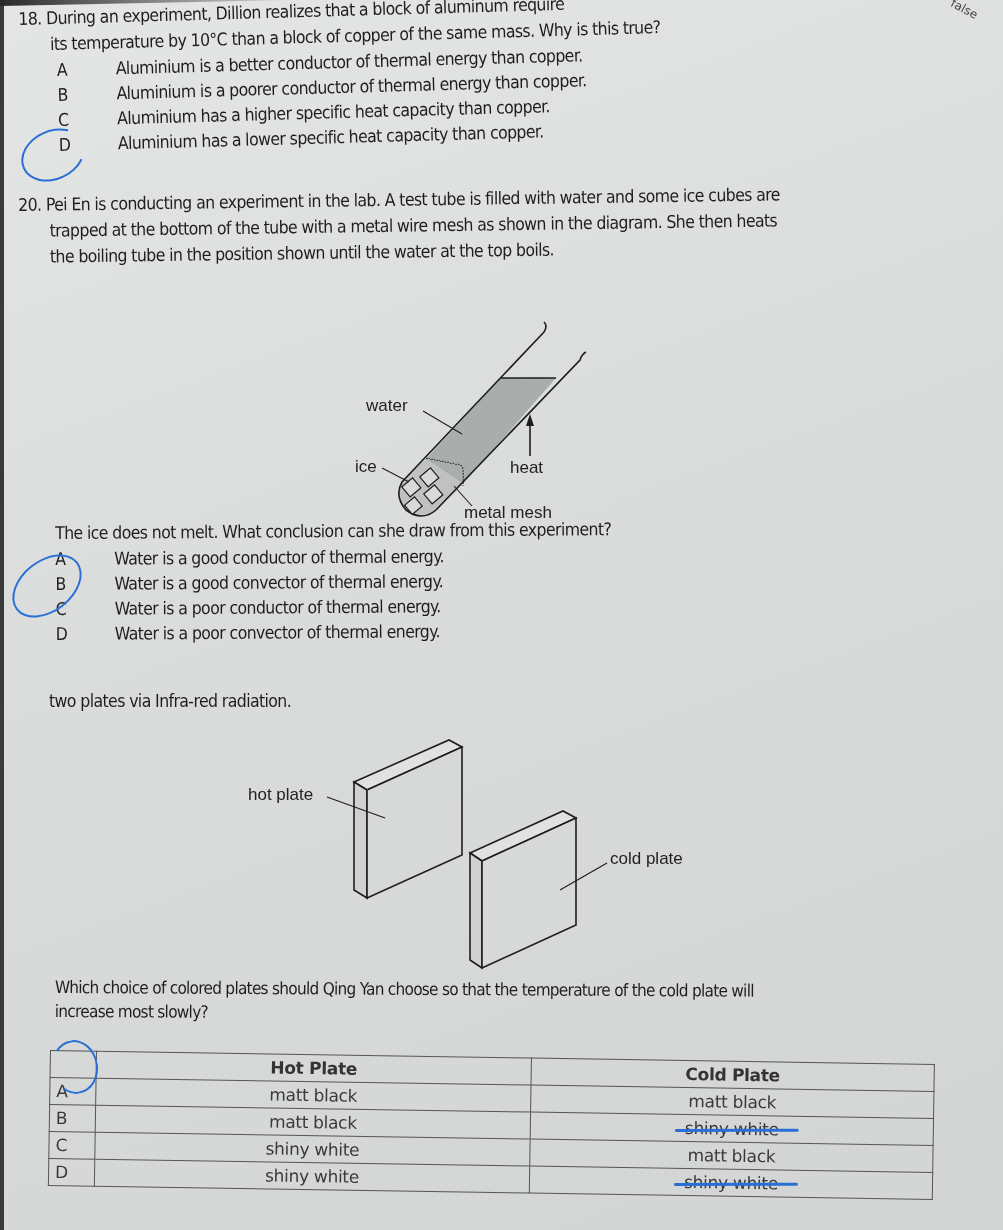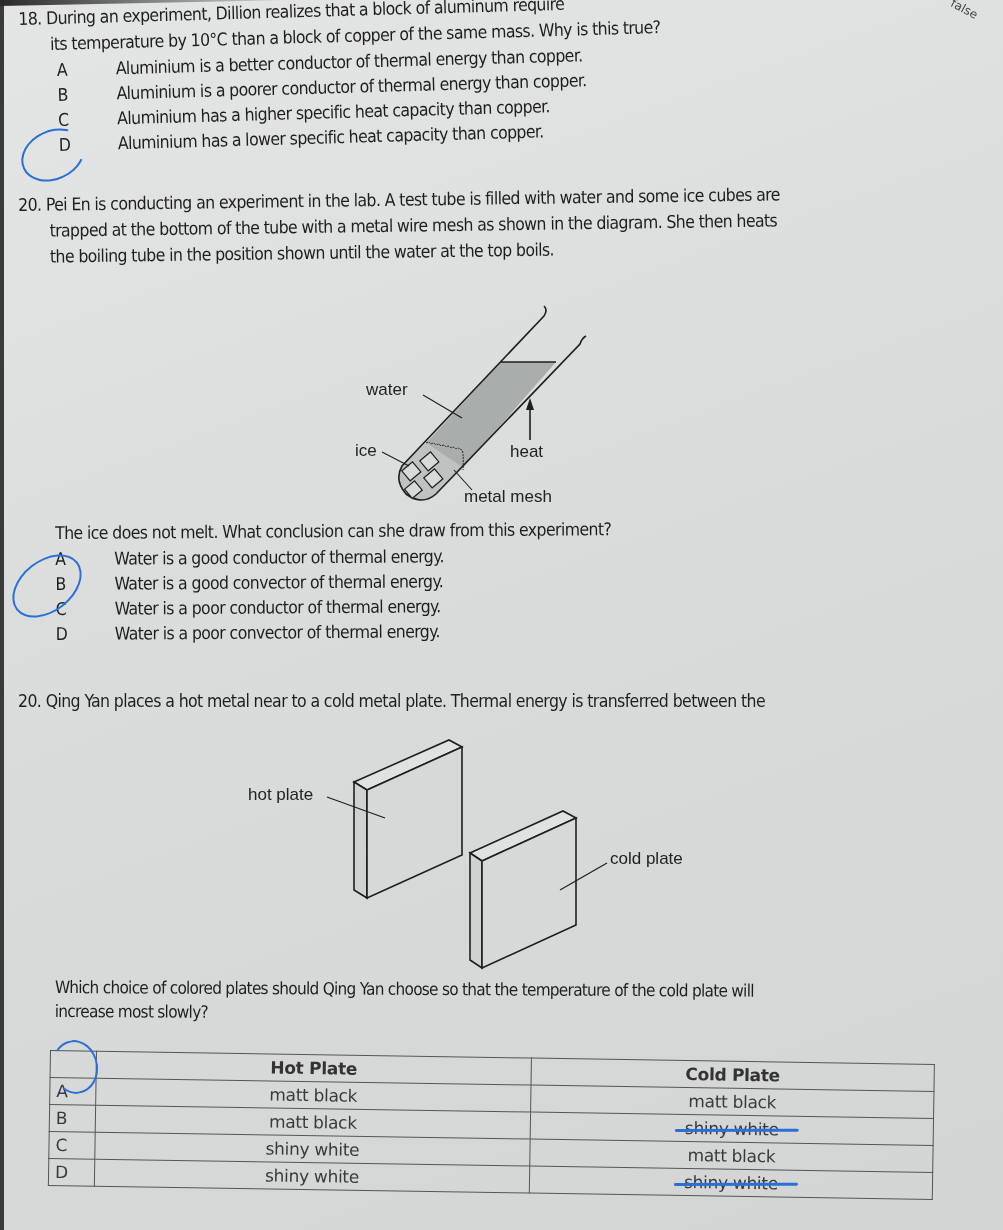--- a/index.html
+++ b/index.html
@@ -103,21 +103,21 @@
 
 <div class="question q19">
   <span class="q-stem">
     <span>20.</span>
     <span>Pei En is conducting an experiment in the lab. A test tube is filled with water and some ice cubes are</span>
   </span>
   <span class="q-indent">trapped at the bottom of the tube with a metal wire mesh as shown in the diagram. She then heats</span>
   <span class="q-indent">the boiling tube in the position shown until the water at the top boils.</span>
 </div>
 
-<div class="diagram" style="left:330px; top:300px;">
+<div class="diagram" style="left:330px; top:316px;">
   <svg width="280" height="220" viewBox="0 0 280 220">
 
     <polygon points="171,62 226,62 133,168 96,143" fill="#a9adac"></polygon>
 
     <path d="M96,143 L133,168 L106,194 Q92,206 76,194 Q64,180 72,166 Z" fill="#bfc2c1"></path>
 
     <path d="M214,6 Q218,10 214,16 L72,166 Q64,180 76,194 Q92,206 106,194 L250,44 Q252,38 256,36" fill="none" stroke="#1e1e1e" stroke-width="1.6"></path>
 
     <line x1="171" y1="62" x2="226" y2="62" stroke="#1e1e1e" stroke-width="1.6"></line>
 
@@ -161,24 +161,21 @@
     </div>
     <div class="option">
       <span class="letter">D</span>
       <span class="text">Water is a poor convector of thermal energy.</span>
     </div>
   </div>
 </div>
 <div class="pen-circle" style="left:8px; top:560px; width:78px; height:52px; transform:rotate(-38deg);"></div>
 
 <div class="question q20">
-  <span class="q-stem">
-    <span>20.</span>
-    <span>Qing Yan places a hot metal near to a cold metal plate. Thermal energy is transferred between the</span>
-  </span>
+  <span class="q-indent">two plates via Infra-red radiation.</span>
 </div>
 
 <div class="diagram" style="left:230px; top:730px;">
   <svg width="480" height="245" viewBox="0 0 480 245">
     <g fill="#d6d9d8" stroke="#1e1e1e" stroke-width="1.6">
       <polygon points="124,52 219,10 232,17 137,60" fill="#e0e2e1"></polygon>
       <polygon points="124,52 137,60 137,168 124,160" fill="#cfd2d1"></polygon>
       <polygon points="137,60 232,17 232,125 137,168"></polygon>
     </g>
     <g fill="#d6d9d8" stroke="#1e1e1e" stroke-width="1.6">

